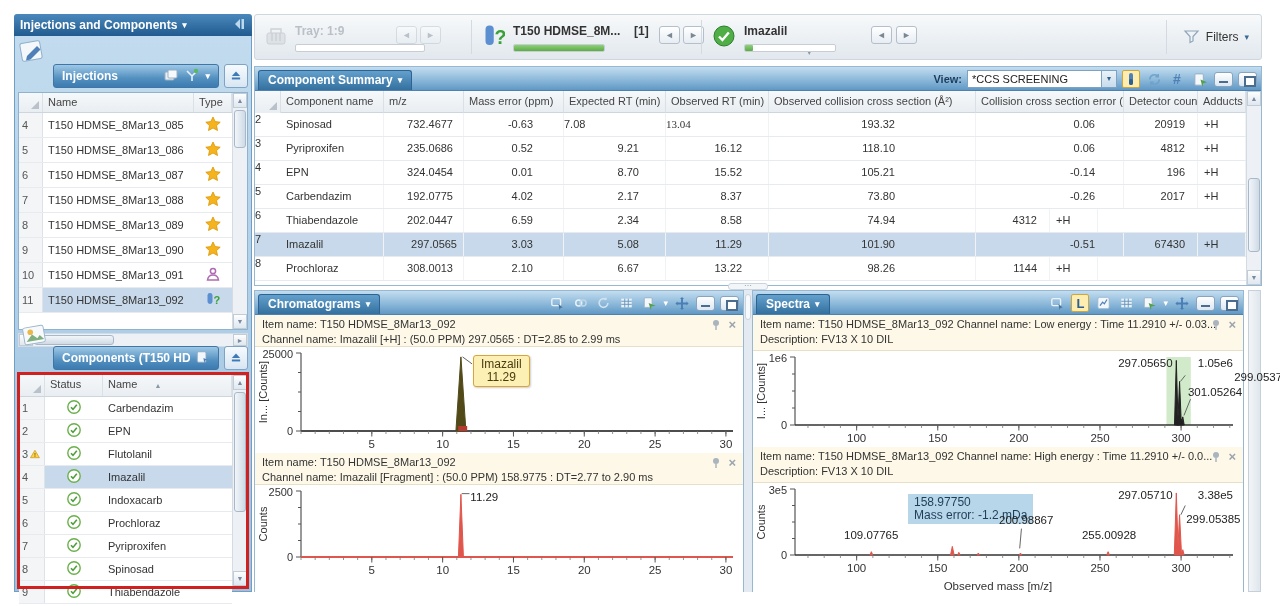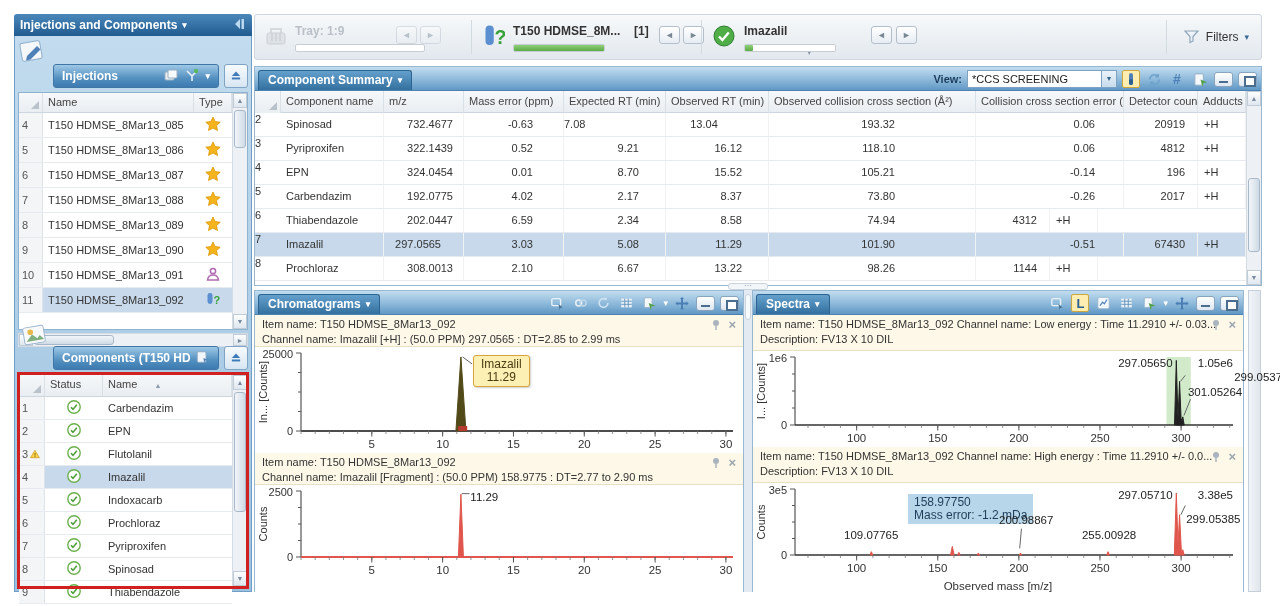--- a/index.html
+++ b/index.html
@@ -460,30 +460,30 @@
         <div class="hc" style="width: 74px;">Detector counts</div>
         <div class="hc" style="width: 48px;">Adducts</div>
       </div>
     <div id="sum-rows">
         <div class="srow">
           <div class="num" style="width: 26px; height: 100%;">2</div>
           <div class="sc" style="width: 103px; padding-left: 5px;">Spinosad</div>
           <div class="sc" style="width: 80px; text-align: right; padding-right: 10px;">732.4677</div>
           <div class="sc" style="width: 100px; text-align: right; padding-right: 30px;">-0.63</div>
           <div class="sc" style="width: 102px; padding-right: 26px;">7.08</div>
-          <div class="sc" style="width: 103px; text-align: center; padding-right: 26px;">13.04</div>
+          <div class="sc" style="width: 103px; text-align: left; padding-right: 26px; font-family: Liberation Serif, serif;">13.04</div>
           <div class="sc" style="width: 207px; text-align: right; padding-right: 80px;">193.32</div>
           <div class="sc" style="width: 148px; text-align: right; padding-right: 28px;">0.06</div>
           <div class="sc" style="width: 74px; text-align: right; padding-right: 12px;">20919</div>
           <div class="sc" style="width: 48px; padding-left: 6px;">+H</div>
         </div>
         <div class="srow">
           <div class="num" style="width: 26px; height: 100%;">3</div>
           <div class="sc" style="width: 103px; padding-left: 5px;">Pyriproxifen</div>
-          <div class="sc" style="width: 80px; text-align: right; padding-right: 10px;">322.1439</div>
+          <div class="sc" style="width: 80px; text-align: right; padding-right: 10px;">235.0686</div>
           <div class="sc" style="width: 100px; text-align: right; padding-right: 30px;">0.52</div>
           <div class="sc" style="width: 102px; text-align: right; padding-right: 26px;">9.21</div>
           <div class="sc" style="width: 103px; text-align: right; padding-right: 26px;">16.12</div>
           <div class="sc" style="width: 207px; text-align: right; padding-right: 80px;">118.10</div>
           <div class="sc" style="width: 148px; text-align: right; padding-right: 28px;">0.06</div>
           <div class="sc" style="width: 74px; text-align: right; padding-right: 12px;">4812</div>
           <div class="sc" style="width: 48px; padding-left: 6px;">+H</div>
         </div>
         <div class="srow">
           <div class="num" style="width: 26px; height: 100%;">4</div>
@@ -516,21 +516,21 @@
           <div class="sc" style="width: 100px; text-align: right; padding-right: 30px;">6.59</div>
           <div class="sc" style="width: 102px; text-align: right; padding-right: 26px;">2.34</div>
           <div class="sc" style="width: 103px; text-align: right; padding-right: 26px;">8.58</div>
           <div class="sc" style="width: 207px; text-align: right; padding-right: 80px;">74.94</div>
           <div class="sc" style="width: 74px; text-align: right; padding-right: 12px;">4312</div>
           <div class="sc" style="width: 48px; padding-left: 6px;">+H</div>
         </div>
         <div class="srow sel">
           <div class="num" style="width: 26px; height: 100%;">7</div>
           <div class="sc" style="width: 103px; padding-left: 5px;">Imazalil</div>
-          <div class="sc" style="width: 80px; text-align: right; padding-right: 22px;">297.0565</div>
+          <div class="sc" style="width: 80px; text-align: right; padding-right: 6px;">297.0565</div>
           <div class="sc" style="width: 100px; text-align: right; padding-right: 30px;">3.03</div>
           <div class="sc" style="width: 102px; text-align: right; padding-right: 26px;">5.08</div>
           <div class="sc" style="width: 103px; text-align: right; padding-right: 26px;">11.29</div>
           <div class="sc" style="width: 207px; text-align: right; padding-right: 80px;">101.90</div>
           <div class="sc" style="width: 148px; text-align: right; padding-right: 28px;">-0.51</div>
           <div class="sc" style="width: 74px; text-align: right; padding-right: 12px;">67430</div>
           <div class="sc" style="width: 48px; padding-left: 6px;">+H</div>
         </div>
         <div class="srow">
           <div class="num" style="width: 26px; height: 100%;">8</div>

